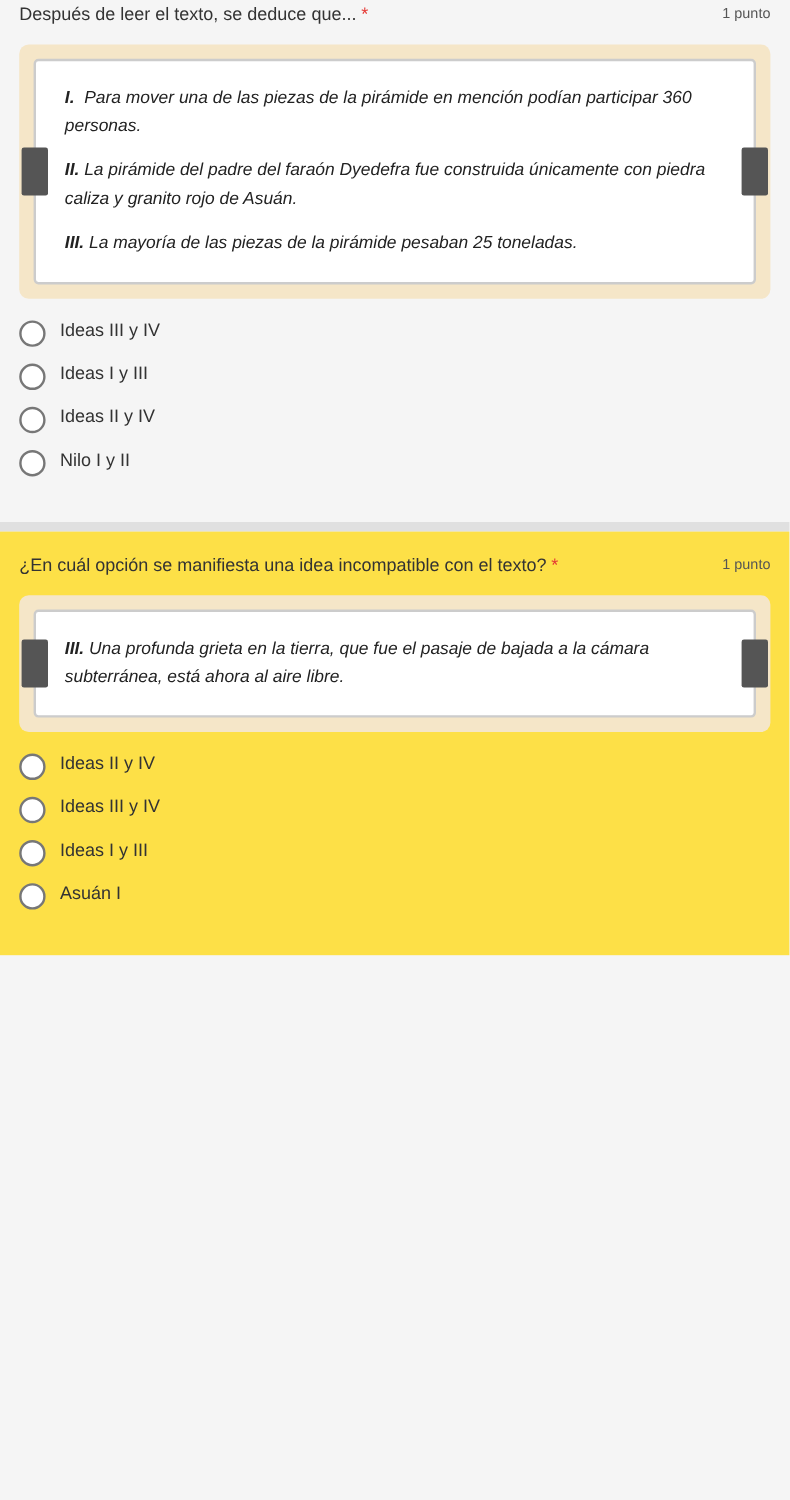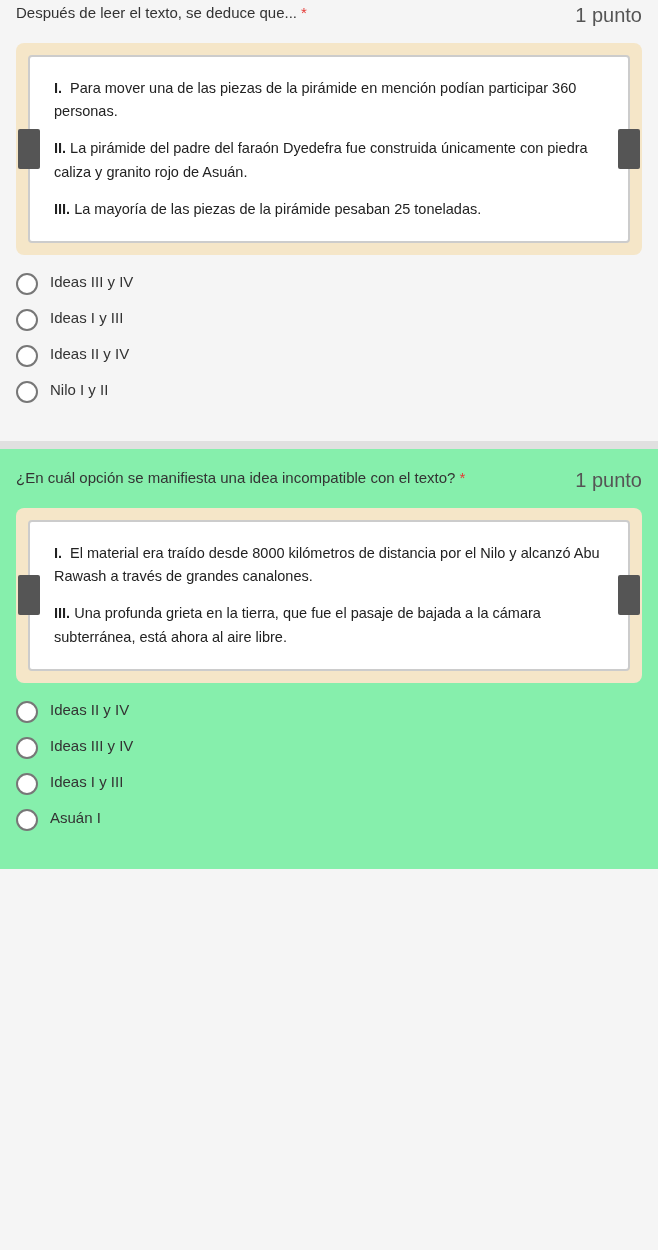--- a/index.html
+++ b/index.html
@@ -33,21 +33,21 @@
       color: #333;
       flex: 1;
     }
 
     .required-star {
       color: #e53935;
       margin-left: 4px;
     }
 
     .question-points {
-      font-size: 20px;
+      font-size: 12px;
       color: #555;
       white-space: nowrap;
       margin-left: 0;
       text-align: center;
     }
 
     .image-box {
       background-color: #f5e6c8;
       border-radius: 8px;
       padding: 12px;
@@ -86,20 +86,21 @@
     }
 
     .content-text {
       font-size: 14.5px;
       line-height: 1.6;
       color: #222;
     }
 
     .content-item {
       margin-bottom: 14px;
+      font-style: italic;
     }
 
     .content-item:last-child {
       margin-bottom: 0;
     }
 
     .options-list {
       list-style: none;
       padding: 0;
     }
@@ -125,21 +126,21 @@
       font-size: 15px;
       color: #333;
     }
 
     .divider {
       height: 8px;
       background-color: #e0e0e0;
     }
 
     .question-block-2 {
-      background-color: #86efac;
+      background-color: #fde047;
       padding: 20px 16px 24px 16px;
     }
   </style>
 </head>
 <body>
 
 <div class="question-block">
   <div class="question-header">
     <span class="question-text">
       <span>Después de leer el texto, se deduce que...</span><span class="required-star">*</span>
@@ -194,23 +195,20 @@
     </span>
     <span class="question-points">1 punto</span>
   </div>
 
   <div class="image-box">
     <div class="inner-box">
       <div class="side-marker-left"></div>
       <div class="side-marker-right"></div>
       <div class="content-text">
         <div class="content-item">
-          <strong>I.</strong>&nbsp;&nbsp;El material era traído desde 8000 kilómetros de distancia por el Nilo y alcanzó Abu Rawash a través de grandes canalones.
-        </div>
-        <div class="content-item">
           <strong>III.</strong>&nbsp;Una profunda grieta en la tierra, que fue el pasaje de bajada a la cámara subterránea, está ahora al aire libre.
         </div>
       </div>
     </div>
   </div>
 
   <ul class="options-list">
     <li class="option-item">
       <div class="radio-circle"></div>
       <span class="option-label">Ideas II y IV</span>

